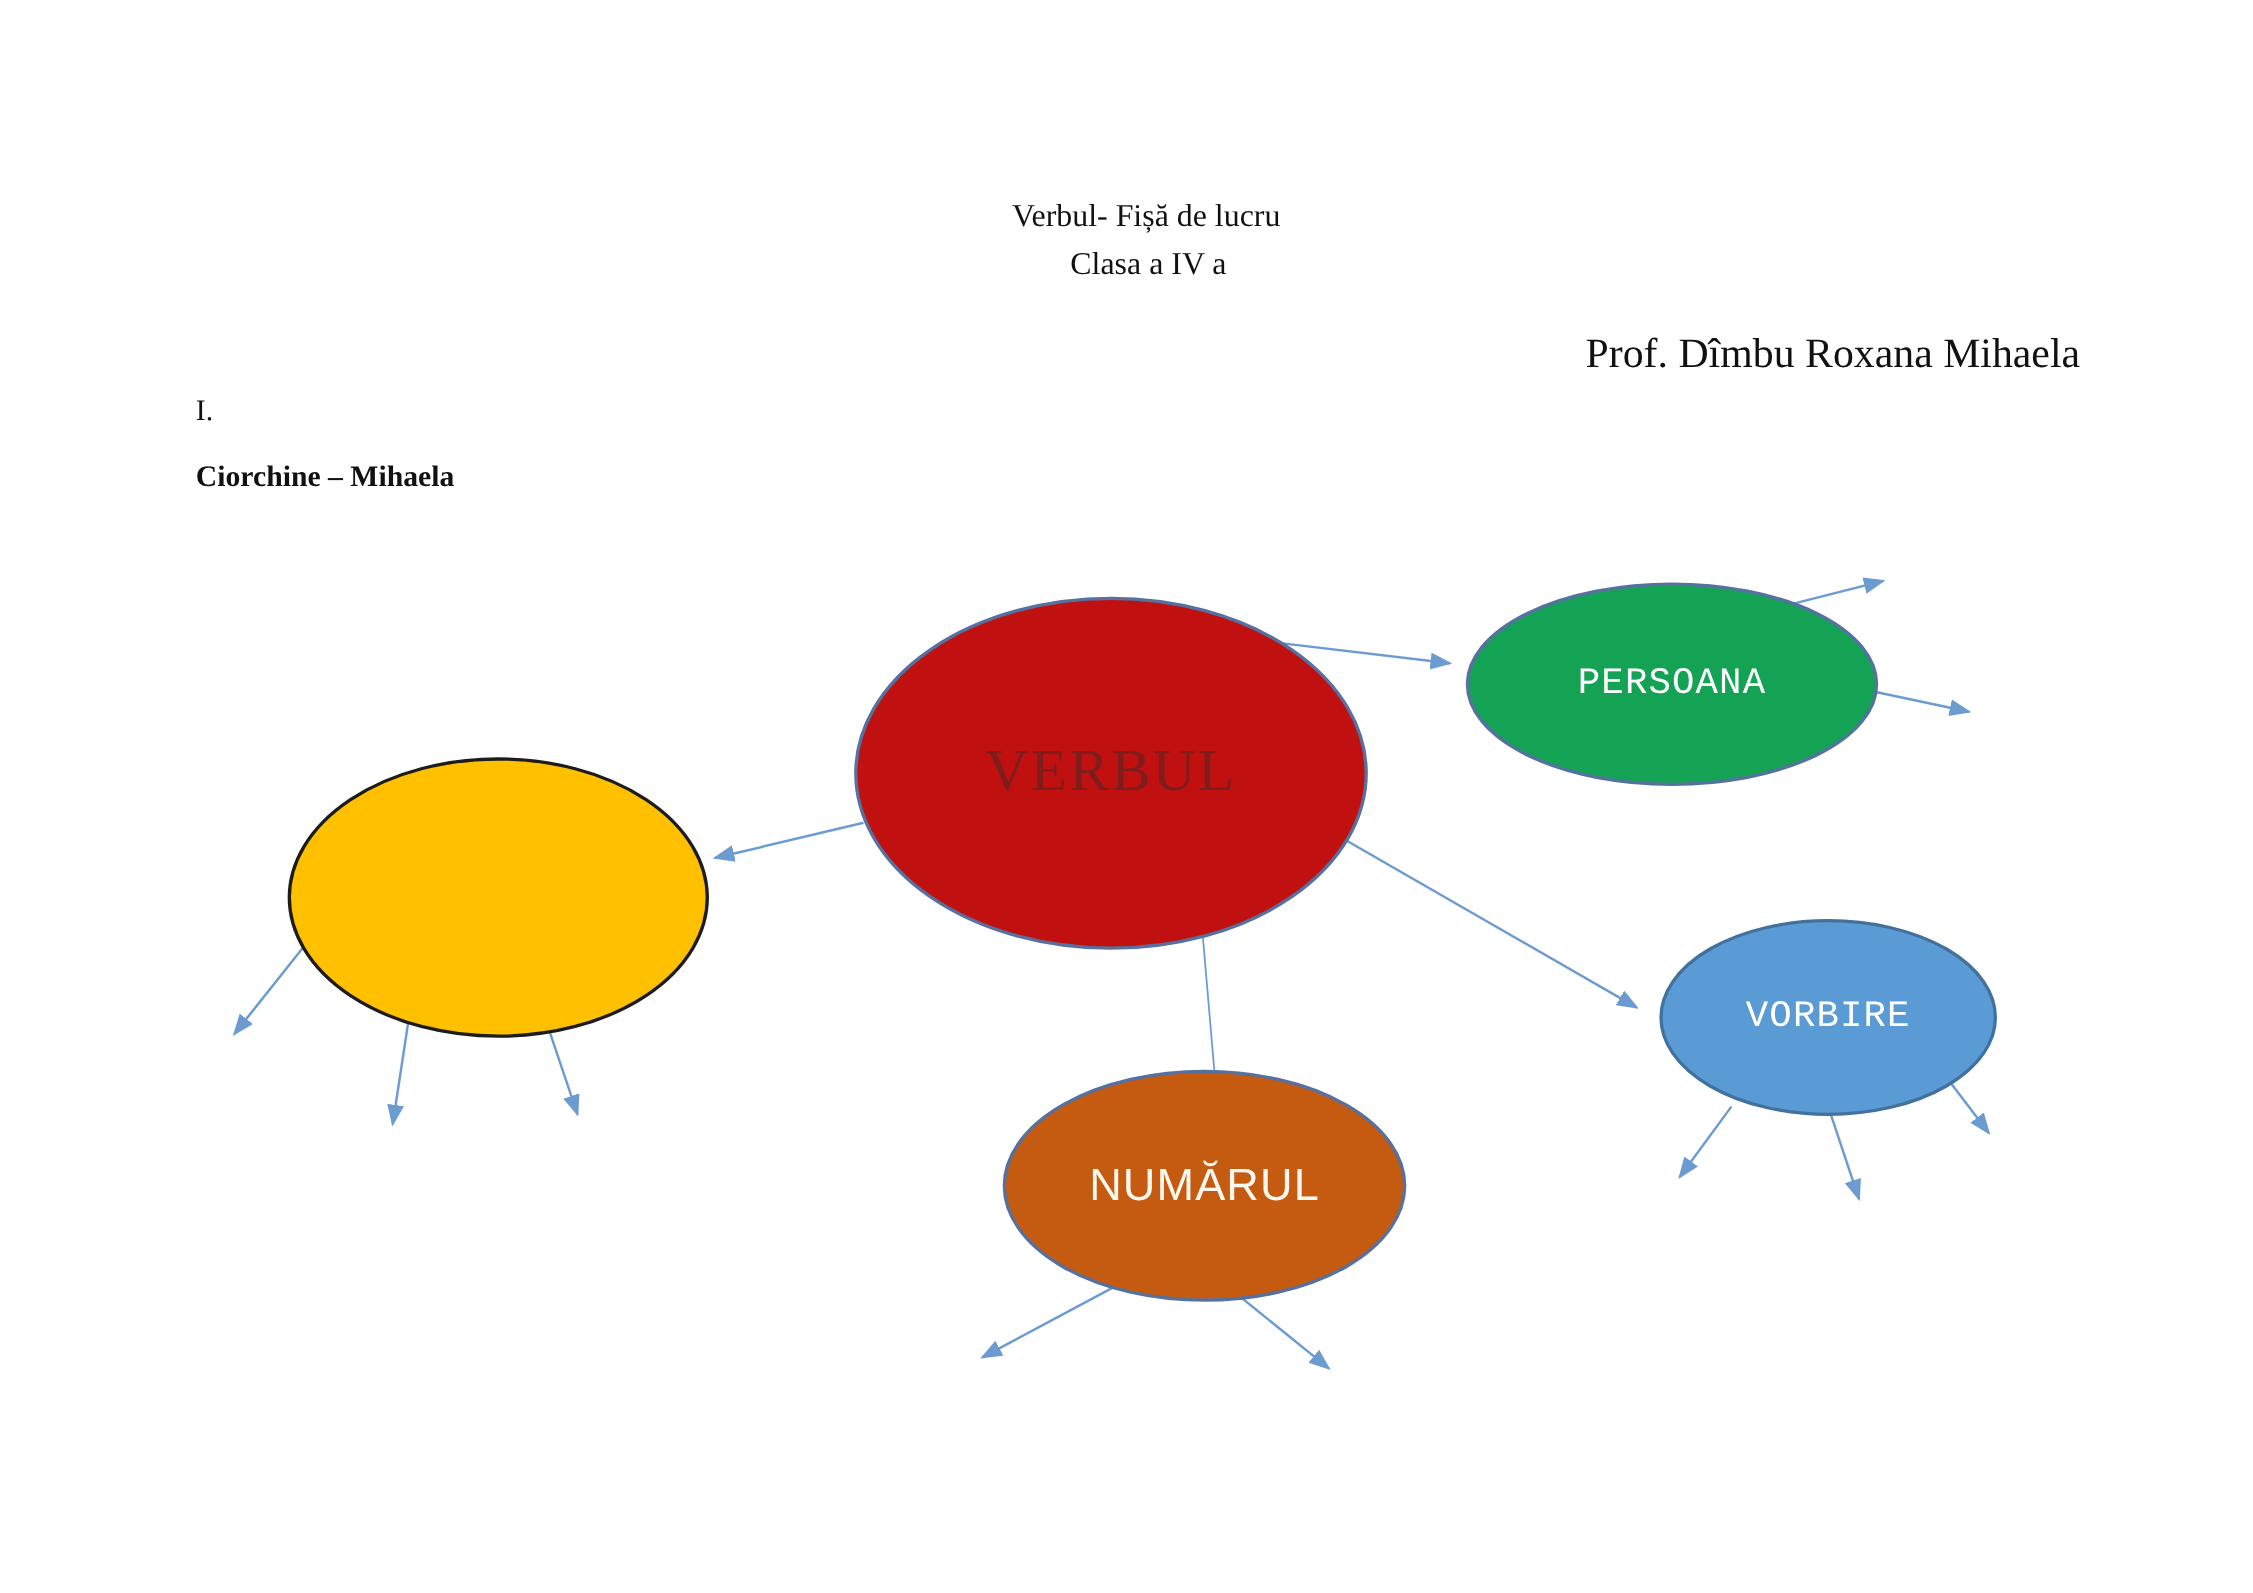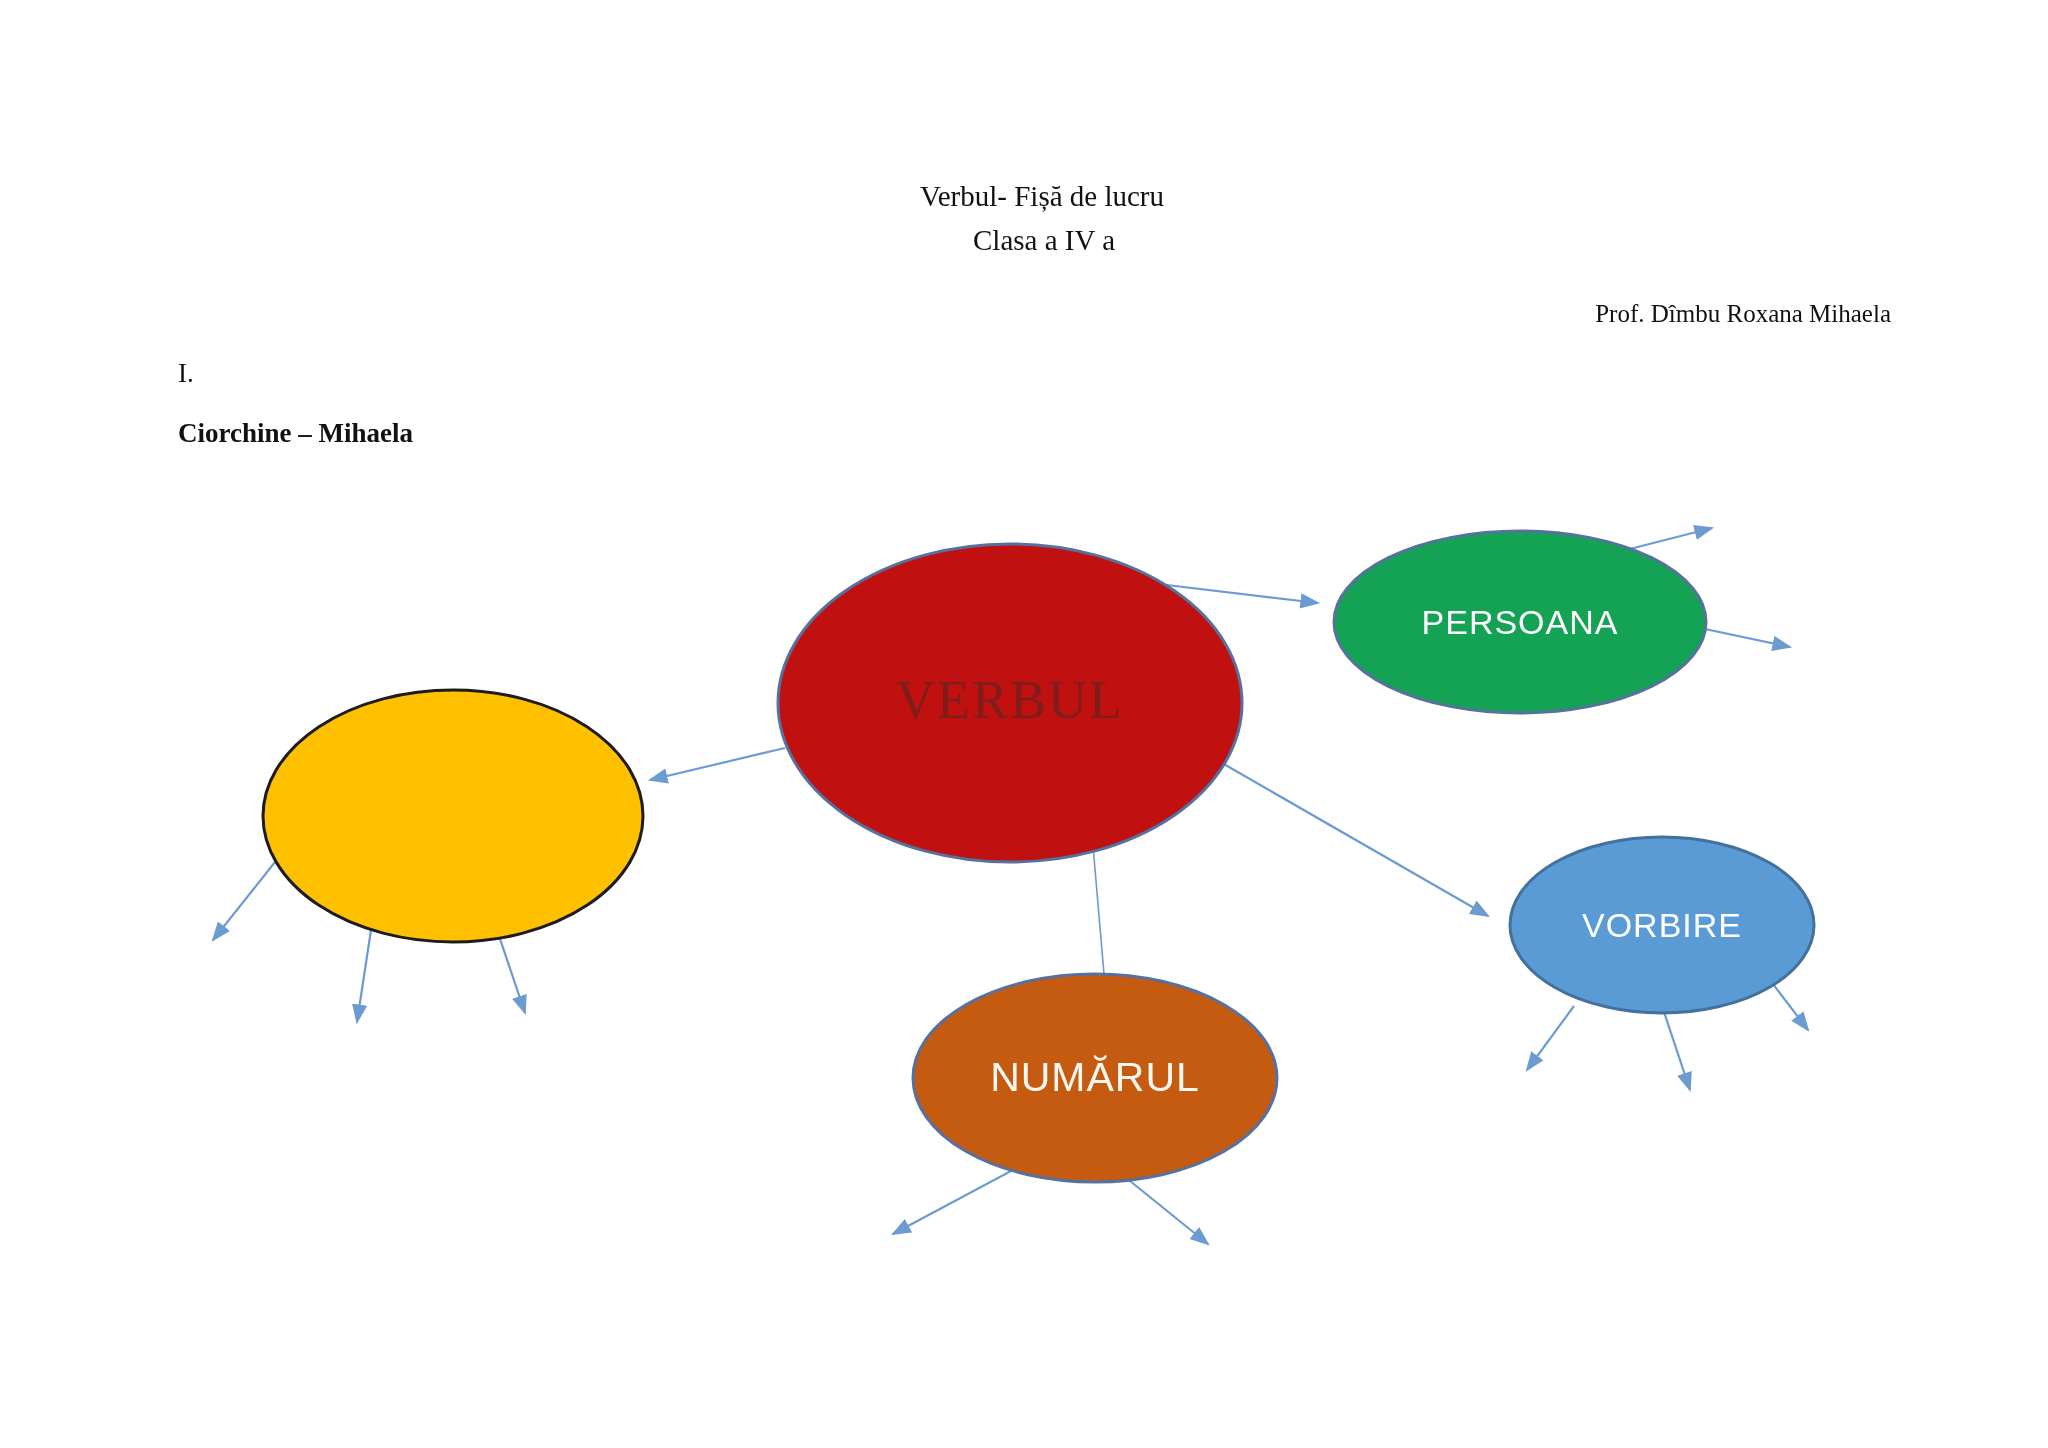--- a/index.html
+++ b/index.html
@@ -18,21 +18,21 @@
   }
   .abs { position: absolute; }
 
   
   .title-line {
     font-size: 29px;
     white-space: nowrap;
     transform: translateX(-50%);
   }
   .author-line {
-    font-size: 25px;
+    font-size: 38px;
     white-space: nowrap;
   }
   .section-number {
     font-size: 27px;
   }
   .section-title {
     font-size: 27px;
     font-weight: bold;
   }
 
@@ -65,20 +65,21 @@
   .label-verbul {
     font-family: "Liberation Serif", serif;
     font-size: 54px;
     color: #7f1d1d;
     letter-spacing: 2px;
   }
   .label-persoana, .label-timpul {
     font-size: 34px;
     color: #ffffff;
     letter-spacing: 1px;
+    font-family: Liberation Mono, monospace;
   }
   .label-numarul {
     font-size: 41px;
     color: #FDF8EF;
     letter-spacing: 1px;
   }
   .label-parte {
     font-size: 21px;
     font-weight: 600;
     color: #332A1D;

